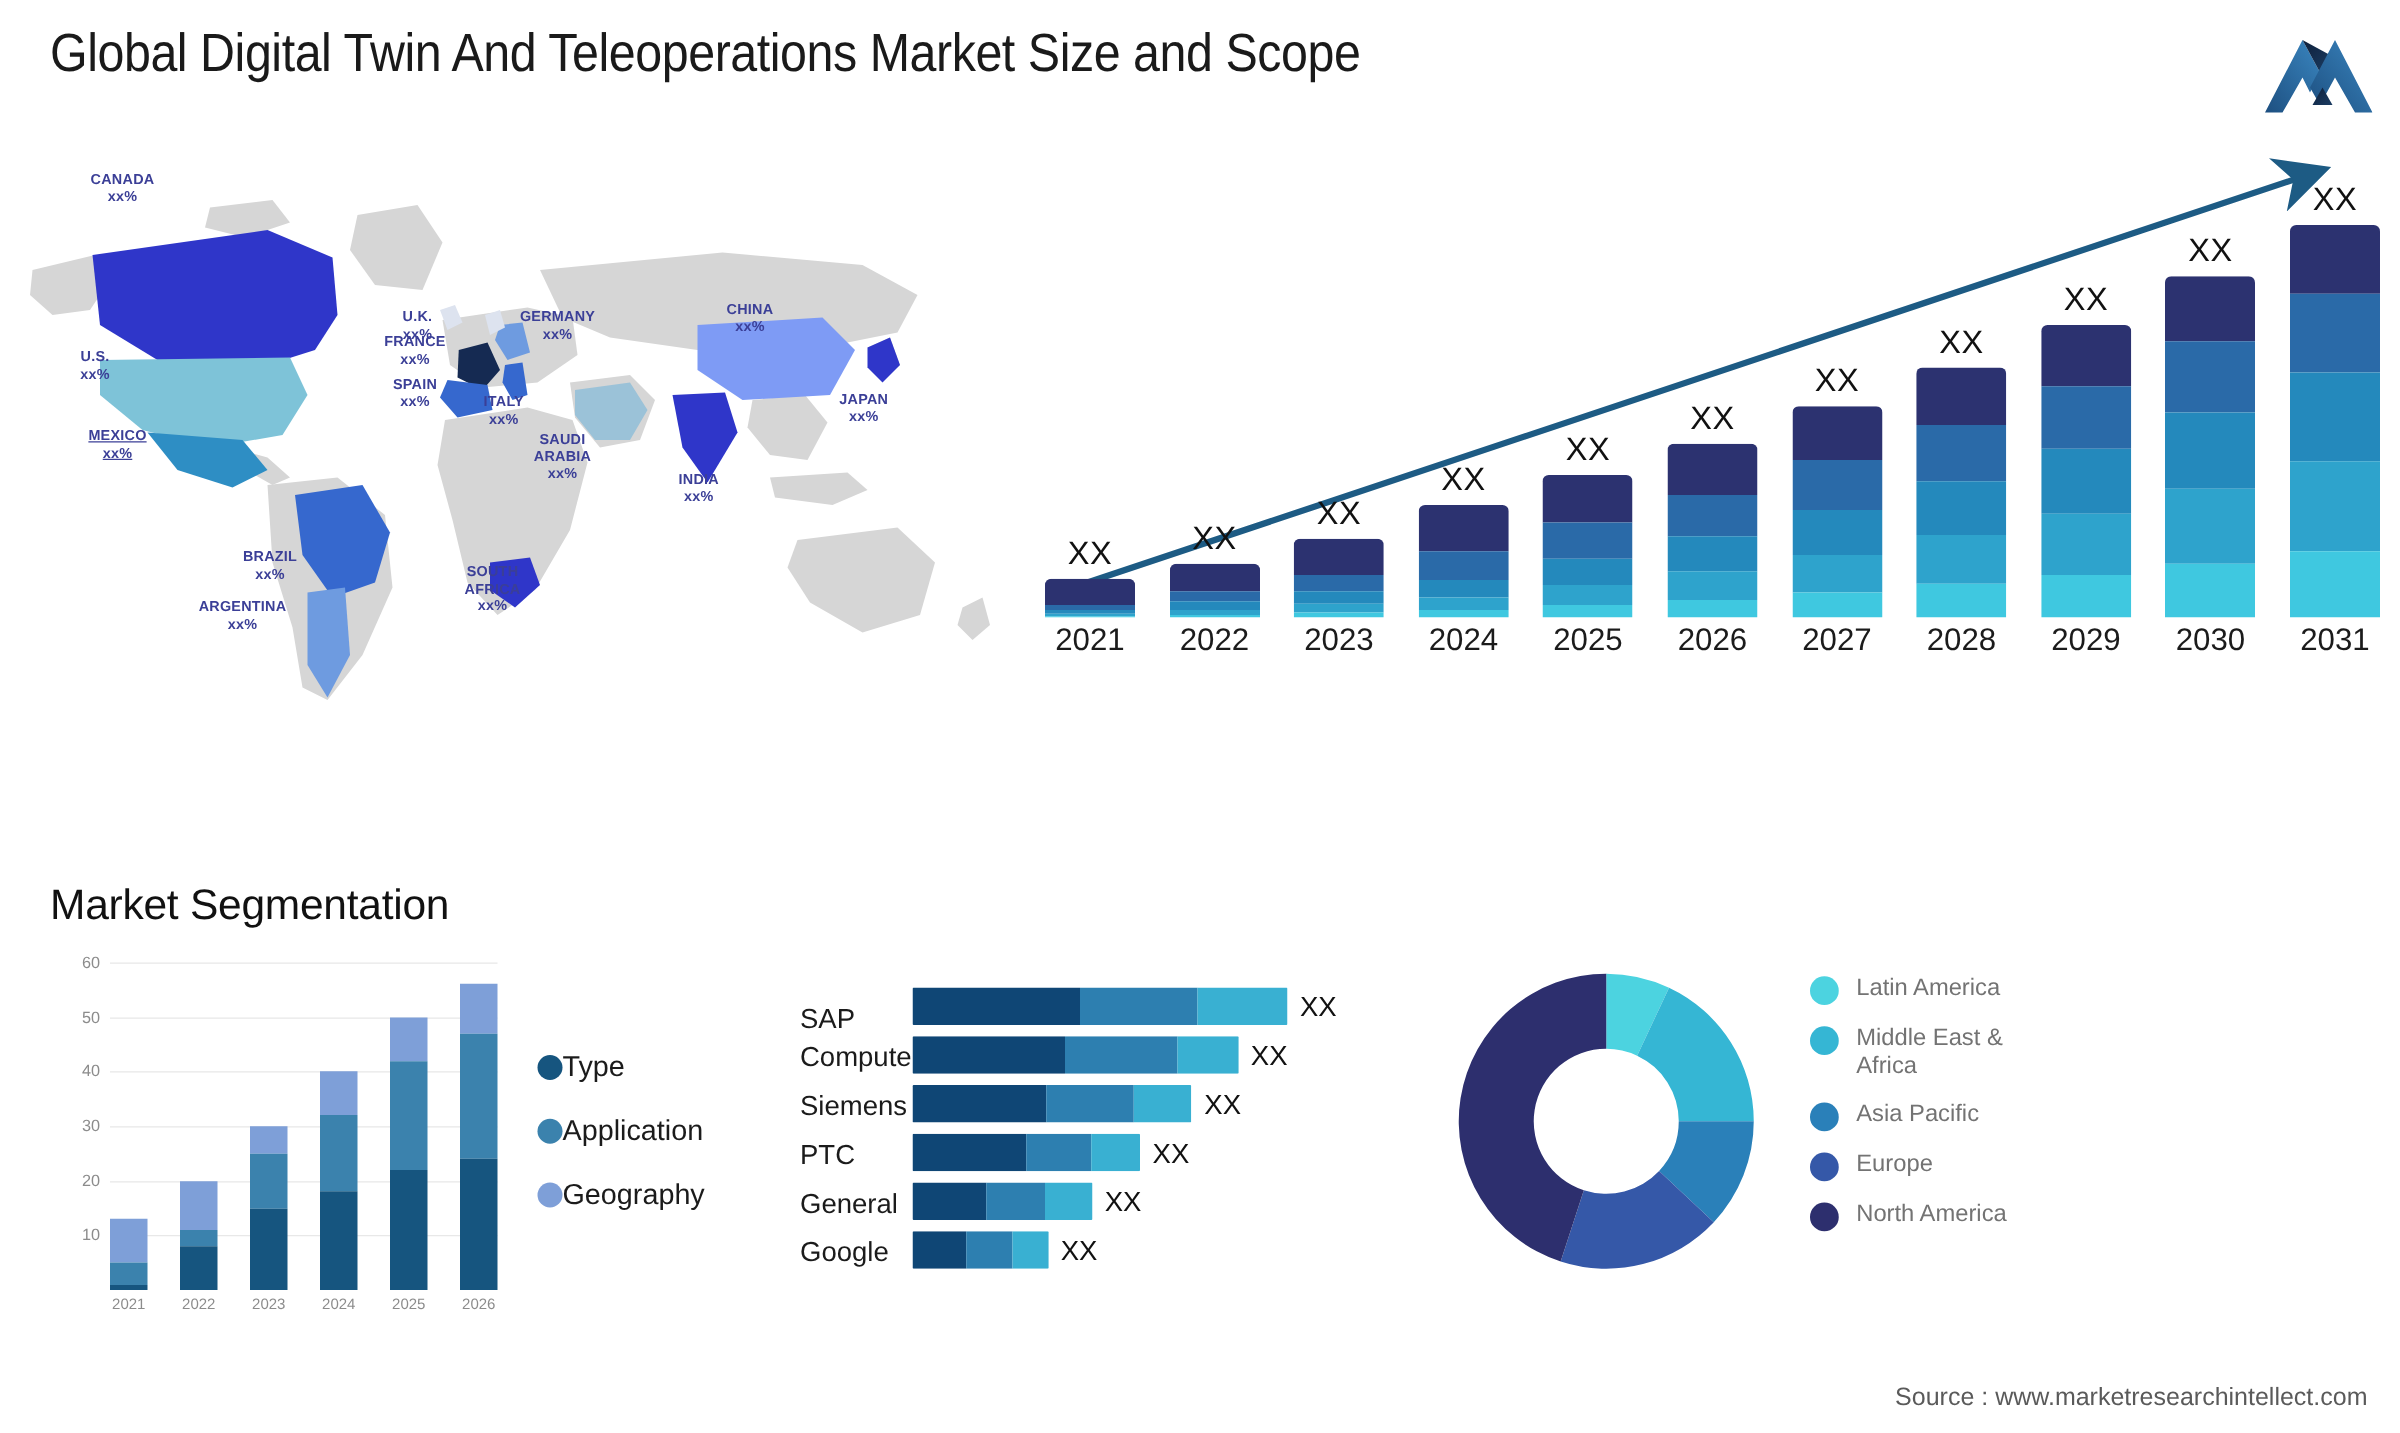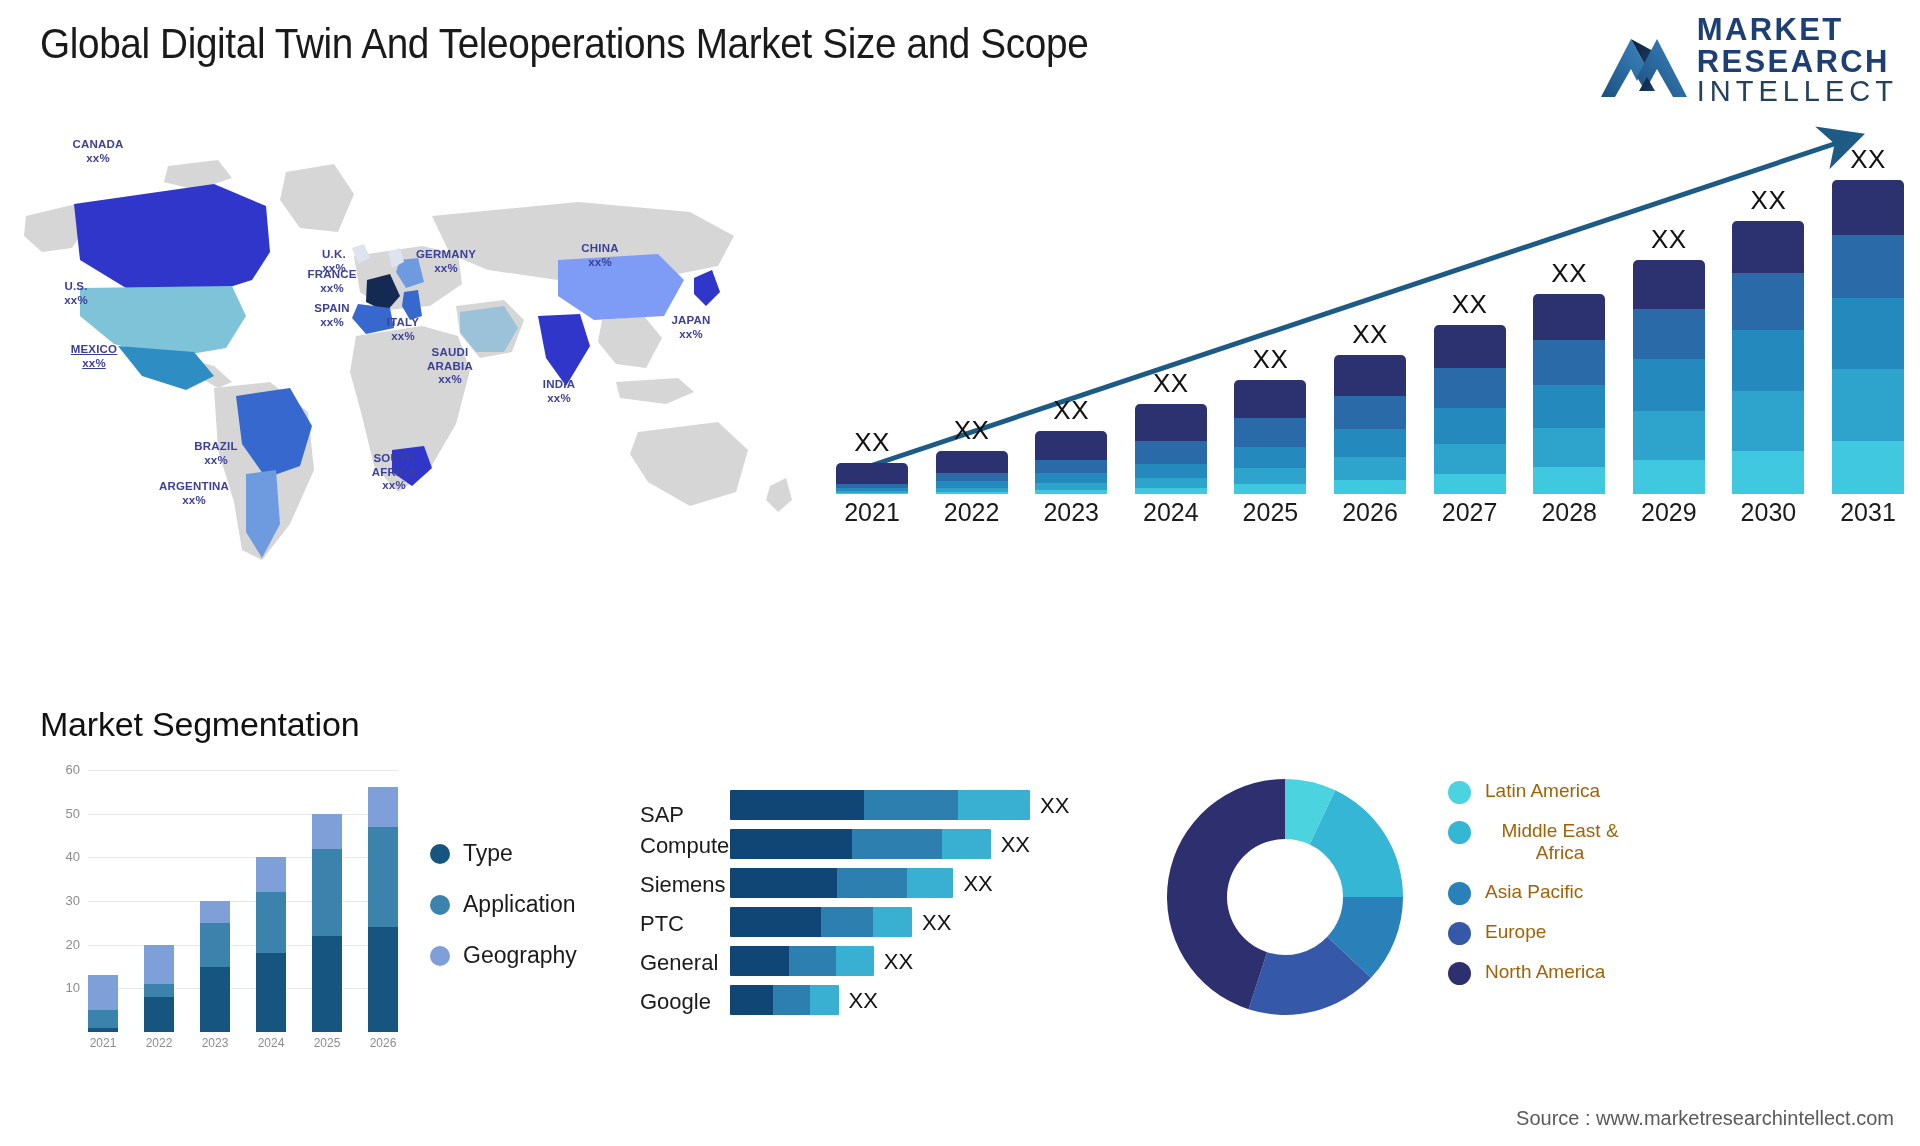--- a/index.html
+++ b/index.html
@@ -82,41 +82,41 @@
     position: absolute; bottom: 0; width: 30px;
     display: flex; flex-direction: column; justify-content: flex-end;
   }
   .seg-seg { width: 100%; }
   .seg-xlabels { position: absolute; left: 48px; top: 274px; width: 310px; }
   .seg-xtick {
     position: absolute; width: 40px; text-align: center;
     font-size: 12px; color: #8c8c8c;
   }
   .seg-legend { position: absolute; left: 390px; top: 78px; }
-  .seg-leg-row { display: flex; align-items: center; gap: 13px; margin-bottom: 24px; }
+  .seg-leg-row { display: flex; align-items: center; margin-bottom: 24px; }
   .seg-dot { width: 20px; height: 20px; border-radius: 50%; flex: none; }
   .seg-leg-txt { font-size: 23px; color: #1b1b1b; }
 
   
   .key-panel { position: absolute; left: 640px; top: 762px; width: 520px; height: 340px; }
   .key-name {
     position: absolute; left: 0; width: 160px;
     font-size: 22px; color: #1b1b1b;
   }
   .key-bar { position: absolute; left: 90px; height: 30px; display: flex; border-radius: 1px; overflow: hidden; }
   .key-seg { height: 100%; }
   .key-xx { position: absolute; font-size: 22px; color: #111; }
 
   
   .reg-panel { position: absolute; left: 1160px; top: 762px; width: 740px; height: 340px; }
   .donut-wrap { position: absolute; left: 0; top: 10px; width: 250px; height: 250px; }
   .reg-legend { position: absolute; left: 288px; top: 18px; }
   .reg-leg-row { display: flex; align-items: flex-start; gap: 14px; margin-bottom: 16px; }
   .reg-dot { width: 23px; height: 23px; border-radius: 50%; flex: none; margin-top: 1px; }
-  .reg-leg-txt { font-size: 19px; color: #a16207; line-height: 1.18; max-width: 150px; text-align: center; }
+  .reg-leg-txt { font-size: 19px; color: #737373; line-height: 1.18; max-width: 150px; }
 
   
   .source {
     position: absolute; right: 26px; bottom: 16px;
     font-size: 20px; color: #5a5a5a;
   }
 </style>
 </head>
 <body>
 
@@ -134,25 +134,20 @@
         <linearGradient id="lgB" x1="0" y1="0" x2="1" y2="1">
           <stop offset="0" stop-color="#0e1f3a"></stop>
             <stop offset="1" stop-color="#1b3d63"></stop>
         </linearGradient>
       </defs>
       <polygon points="0,76 30,18 44,44 36,60 30,48 14,76" fill="url(#lgA)"></polygon>
       <polygon points="30,18 44,44 52,30" fill="url(#lgB)"></polygon>
       <polygon points="86,76 56,18 36,56 44,70 56,48 72,76" fill="url(#lgA)"></polygon>
       <polygon points="38,70 46,56 54,70" fill="url(#lgB)"></polygon>
     </svg>
-    <div class="logo-text">
-      <div class="logo-l1">MARKET</div>
-      <div class="logo-l2">RESEARCH</div>
-      <div class="logo-l3">INTELLECT</div>
-    </div>
   </div>
 
   <div class="map-panel">
     <svg class="map-svg" viewBox="0 0 820 440">
       <g fill="#d6d6d6">
 
         <path d="M8 96 L58 84 L70 104 L54 128 L24 132 L6 116 Z"></path>
 
         <path d="M268 52 L316 44 L336 74 L320 112 L282 108 L262 80 Z"></path>
 

